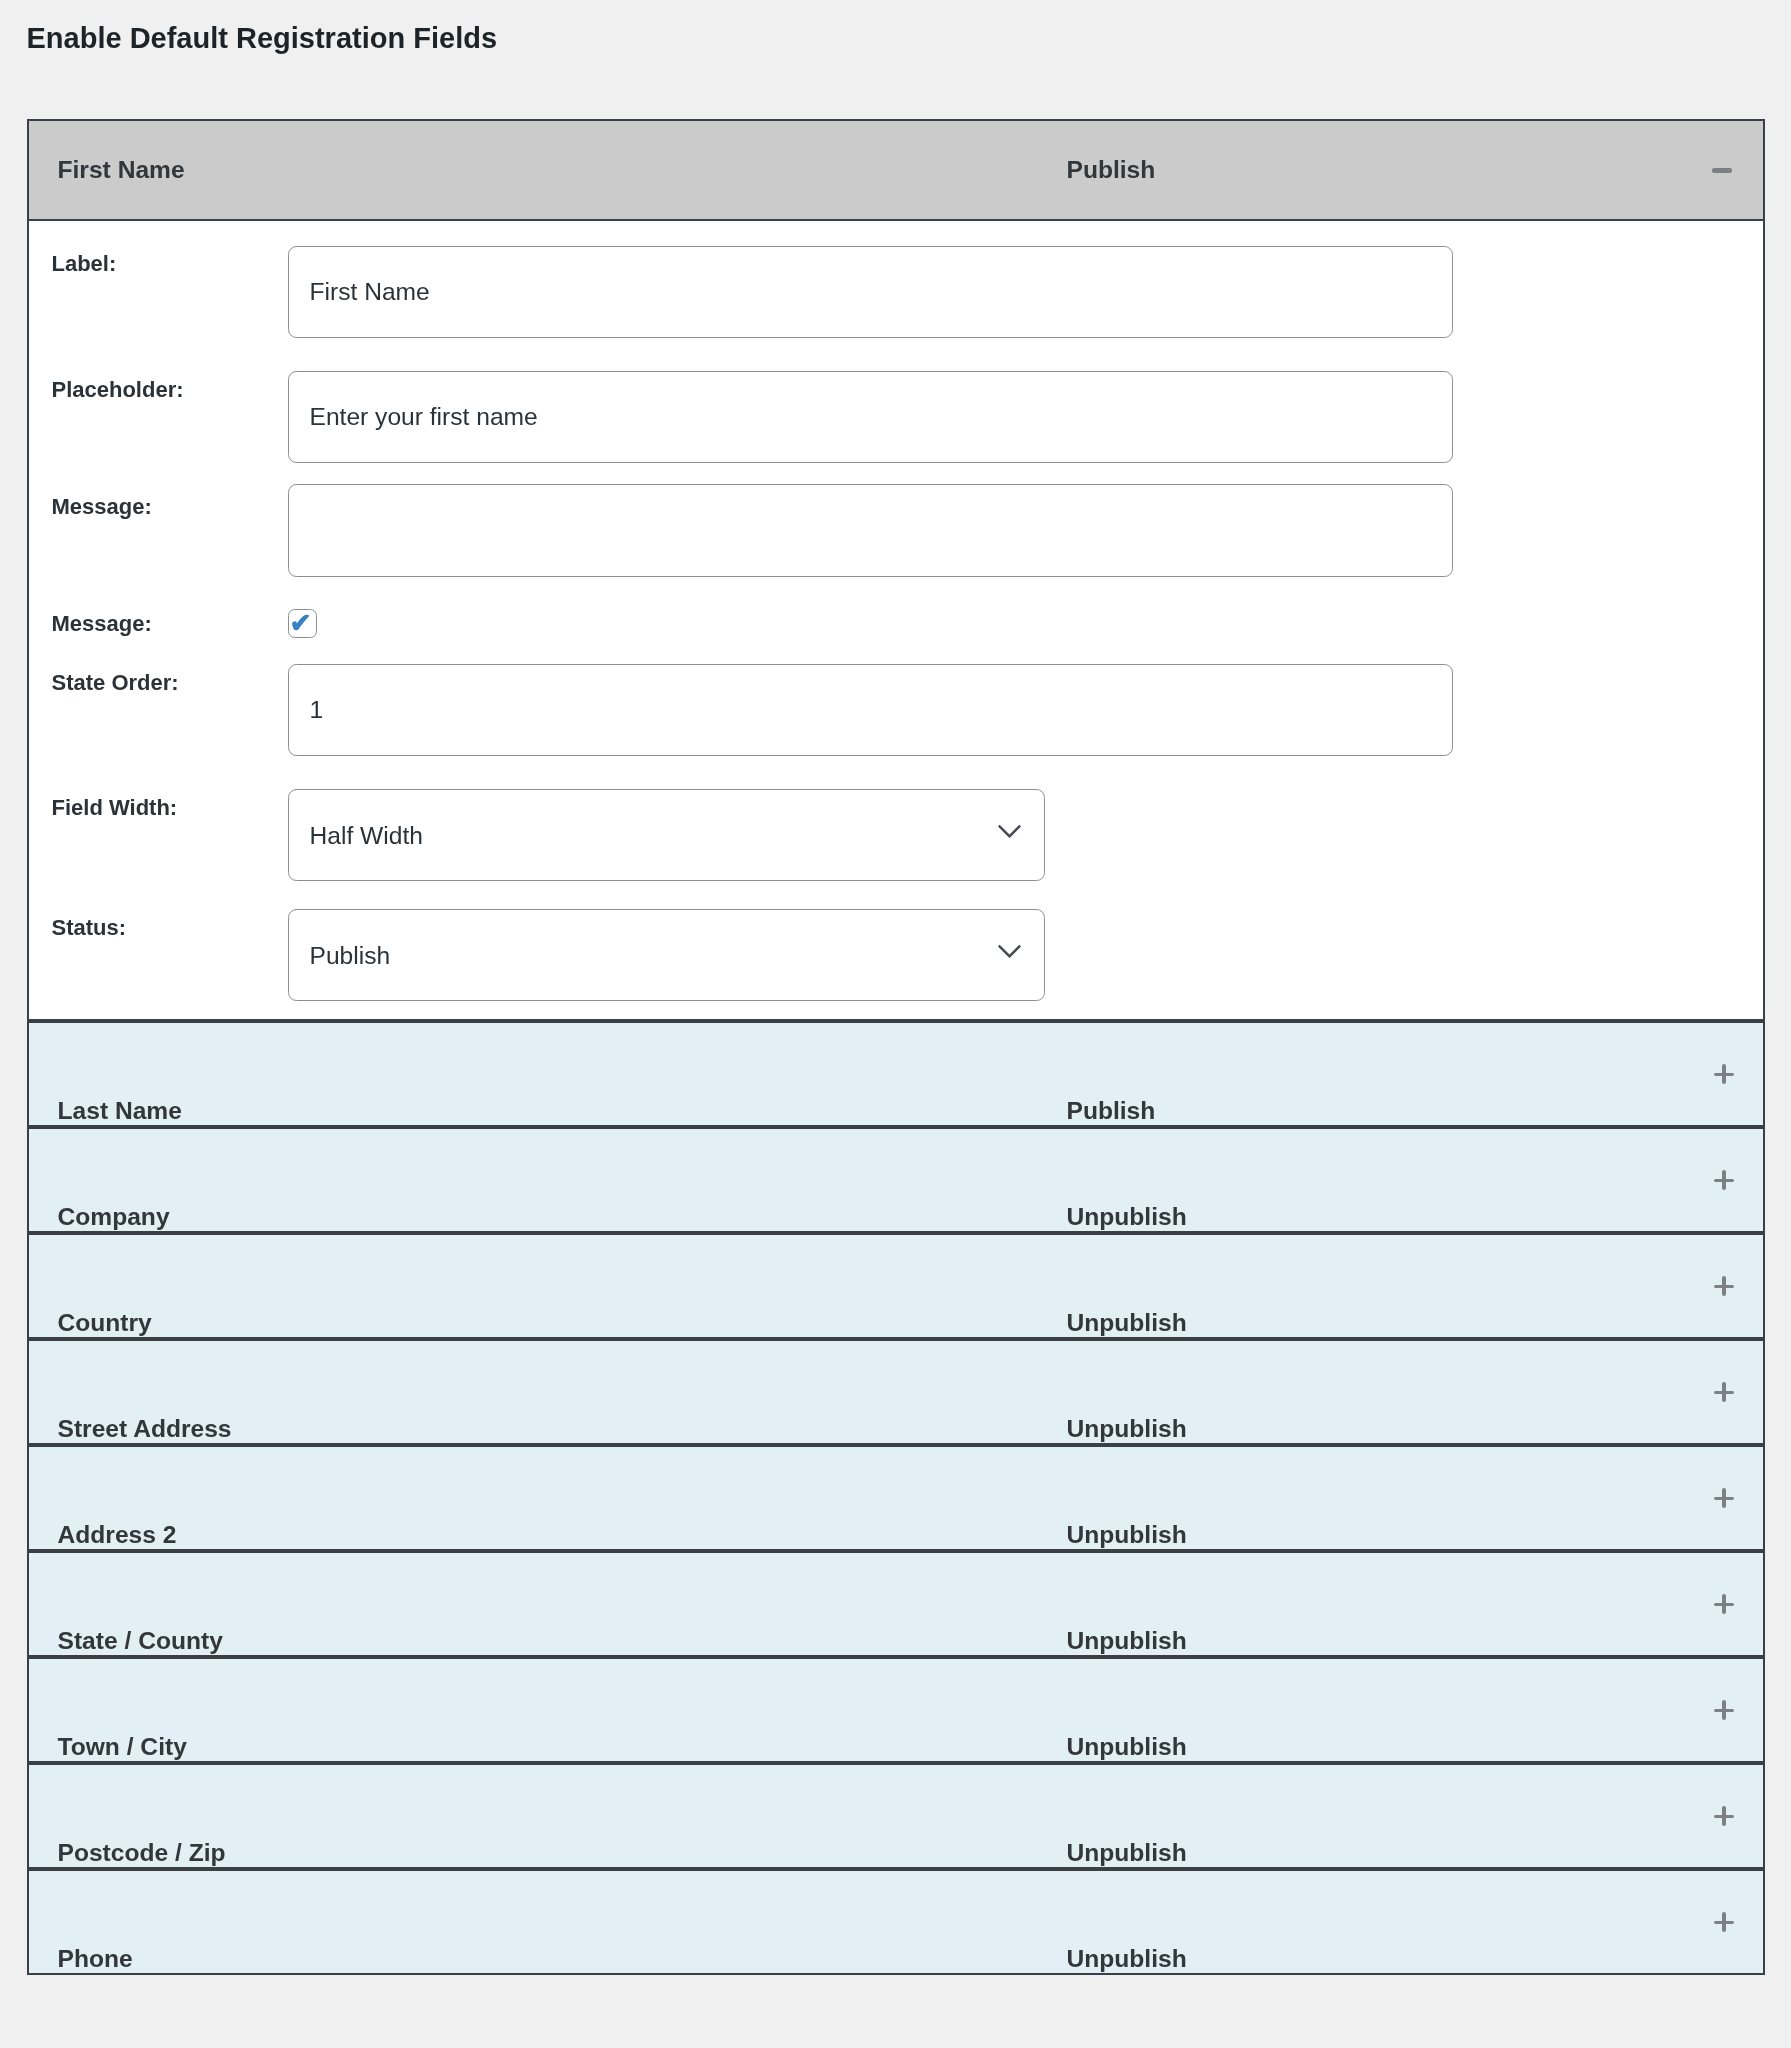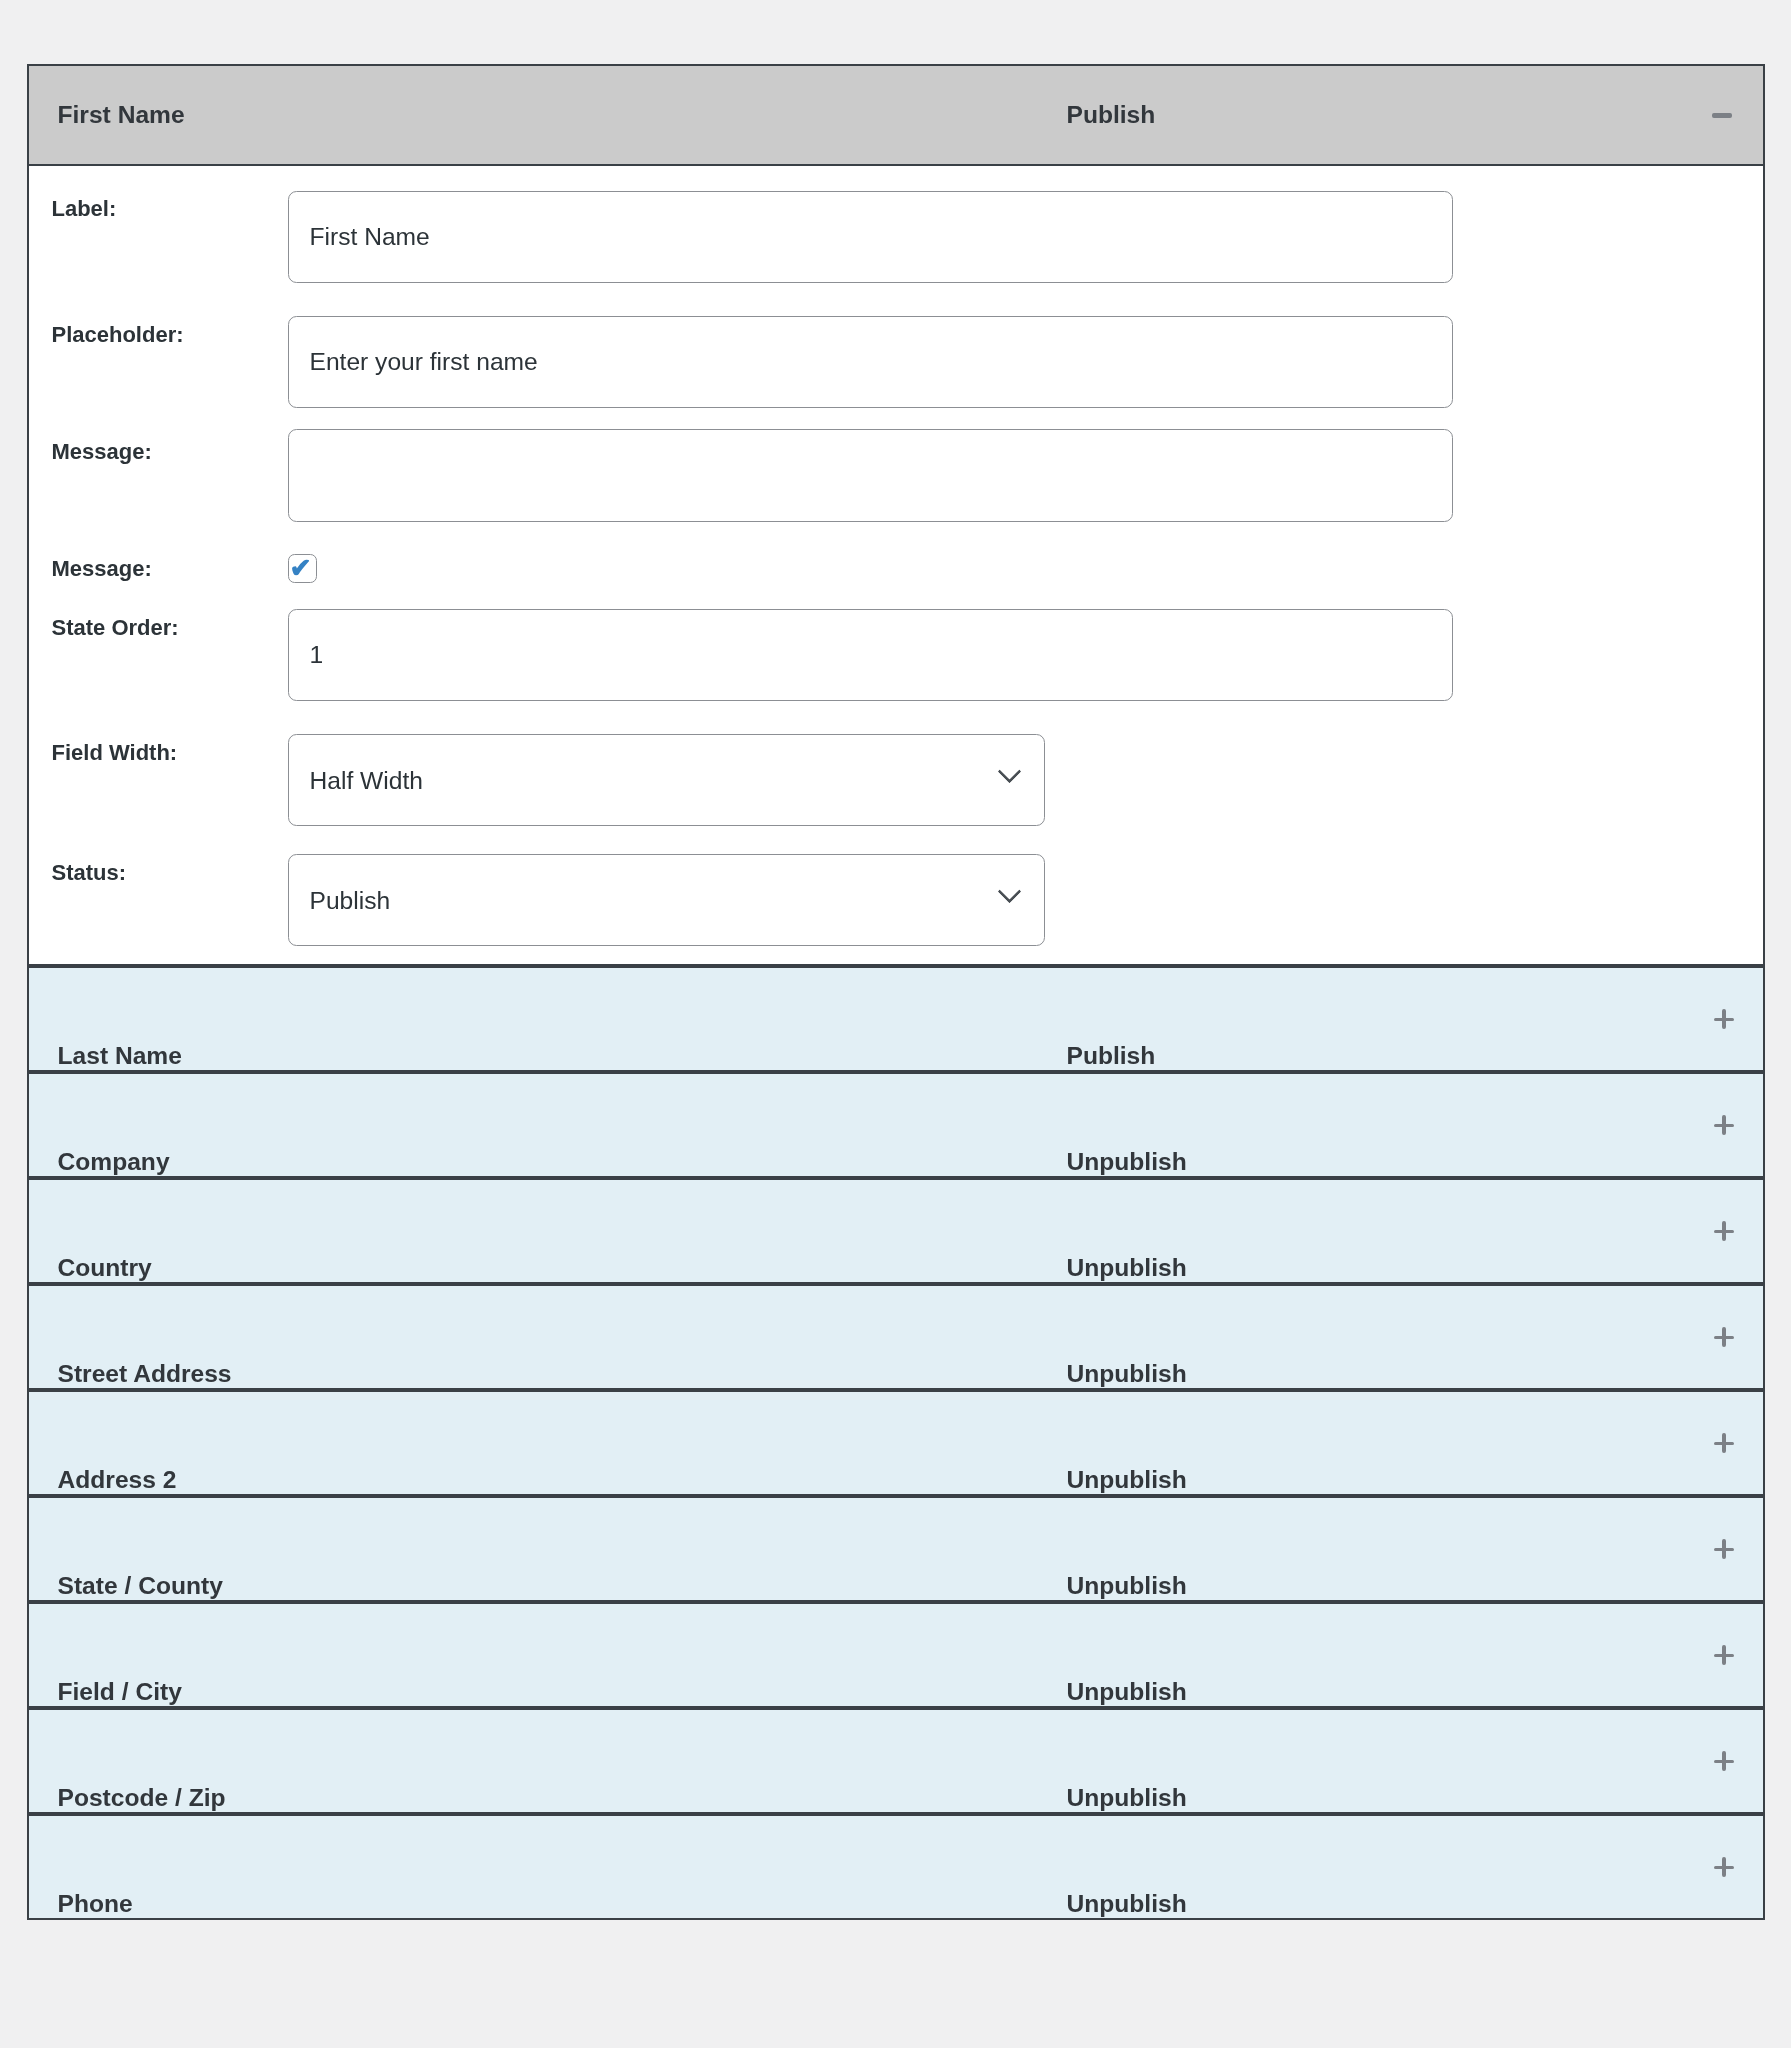--- a/index.html
+++ b/index.html
@@ -117,20 +117,21 @@
   .icon-plus::after {
     content: ""; position: absolute; left: 8.5px; top: 0;
     width: 3.8px; height: 20px; background: #7c8086; border-radius: 1.9px;
   }
 </style>
 </head>
 <body>
 
 <div class="wrap">
 
+  <h1 class="page-title">Enable Default Registration Fields</h1>
 
   <div class="accordion">
 
     <div class="panel-expanded">
       <div class="panel-header">
         <span class="panel-header-title">First Name</span>
         <span class="panel-header-status">Publish</span>
         <span class="icon-minus"></span>
       </div>
 
@@ -228,21 +229,21 @@
       <span class="icon-plus"></span>
     </div>
 
     <div class="panel-collapsed">
       <span class="panel-header-title">State / County</span>
       <span class="panel-header-status">Unpublish</span>
       <span class="icon-plus"></span>
     </div>
 
     <div class="panel-collapsed">
-      <span class="panel-header-title">Field / City</span>
+      <span class="panel-header-title">Town / City</span>
       <span class="panel-header-status">Unpublish</span>
       <span class="icon-plus"></span>
     </div>
 
     <div class="panel-collapsed">
       <span class="panel-header-title">Postcode / Zip</span>
       <span class="panel-header-status">Unpublish</span>
       <span class="icon-plus"></span>
     </div>
 

